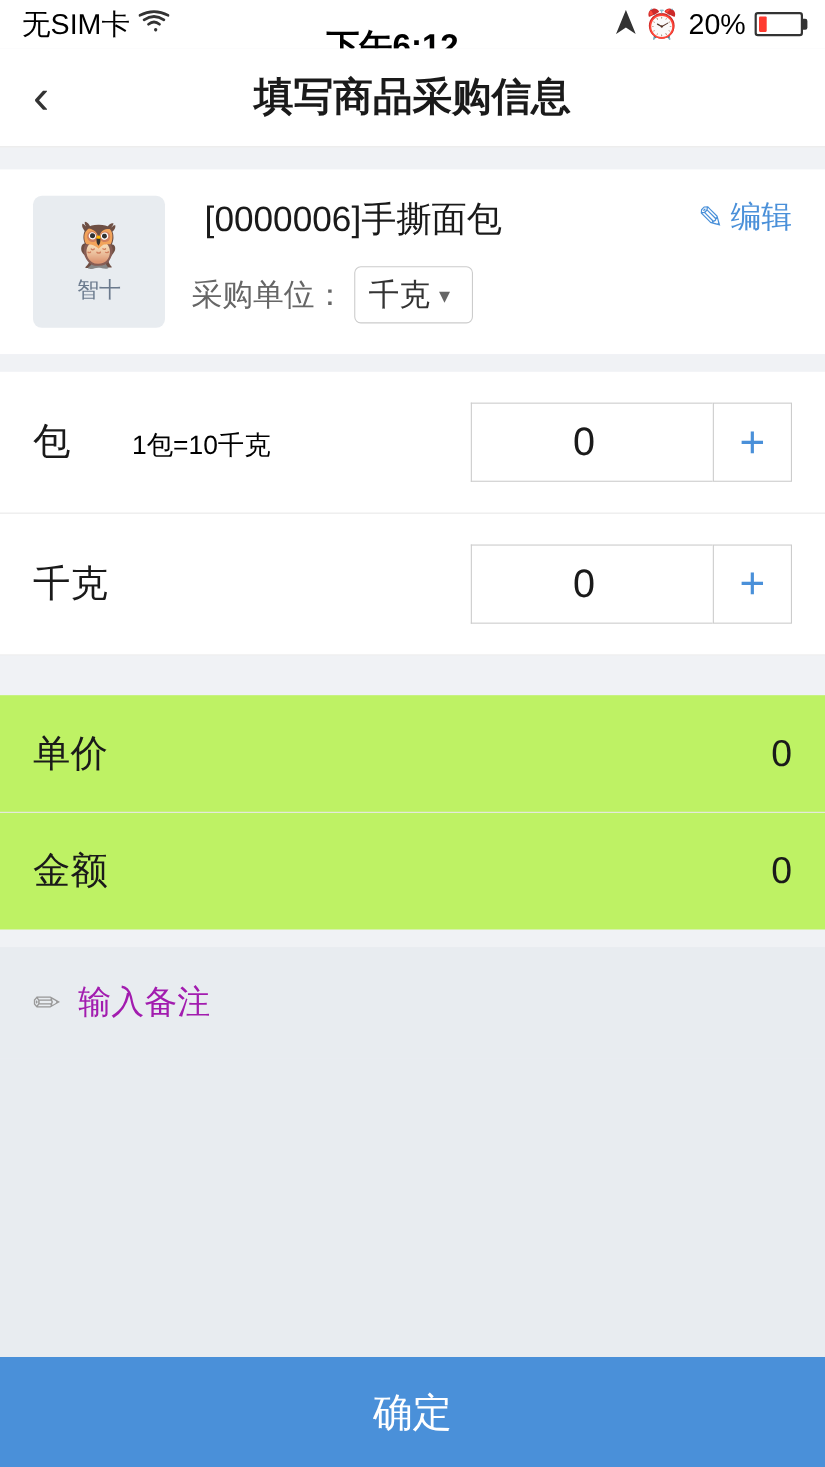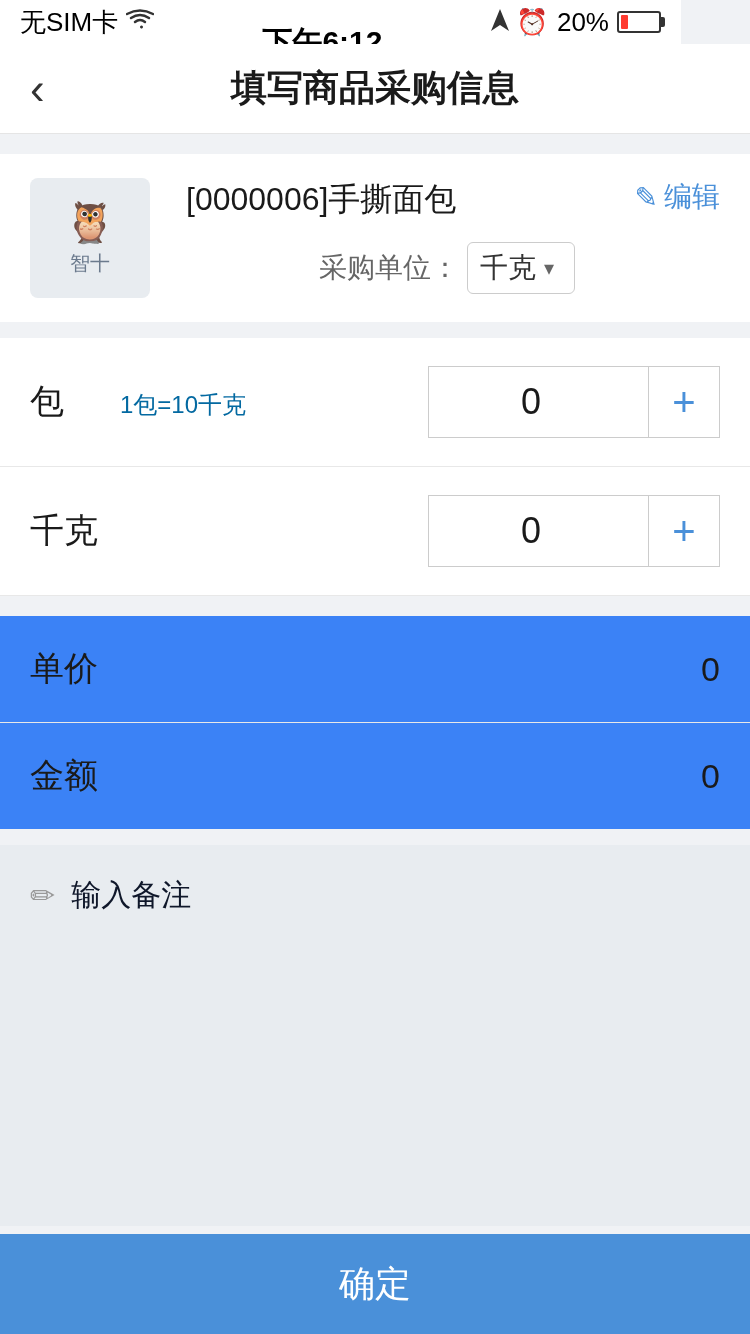--- a/index.html
+++ b/index.html
@@ -7,21 +7,21 @@
     body {
       width: 750px;
       min-height: 1334px;
       font-family: -apple-system, "PingFang SC", "Helvetica Neue", Arial, sans-serif;
       background: #f0f2f5;
       font-size: 32px;
     }
 
     
     .status-bar {
-      width: 681px;
+      width: 750px;
       height: 44px;
       background: #fff;
       display: flex;
       align-items: center;
       justify-content: space-between;
       padding: 0 20px;
       font-size: 28px;
       font-weight: 500;
     }
     .status-bar-left {
@@ -151,21 +151,20 @@
       font-size: 28px;
       cursor: pointer;
       white-space: nowrap;
       margin-left: 16px;
     }
     .unit-row {
       display: flex;
       align-items: center;
       justify-content: space-between;
       margin-top: 20px;
-      flex-direction: column;
     }
     .unit-label {
       font-size: 28px;
       color: #666;
     }
     .unit-select {
       border: 1px solid #ccc;
       border-radius: 6px;
       padding: 6px 20px 6px 12px;
       font-size: 28px;
@@ -219,21 +218,21 @@
       padding: 28px 30px;
       border-bottom: 1px solid #e8e8e8;
     }
     .input-row-label {
       font-size: 34px;
       color: #1a1a1a;
       min-width: 80px;
     }
     .input-row-sublabel {
       font-size: 24px;
-      color: #0369a1;
+      color: #000000;
       margin-left: 10px;
     }
     .input-row-label-wrap {
       display: flex;
       align-items: baseline;
     }
     .input-row-right {
       display: flex;
       align-items: center;
       gap: 0;
@@ -275,22 +274,22 @@
       border-radius: 8px;
       padding: 12px 32px;
       font-size: 30px;
       color: #1a1a1a;
       background: #fff;
       cursor: pointer;
     }
 
     
     .info-section {
-      background: #3b82f6;
-      margin-top: 4px;
+      background: #bef264;
+      margin-top: 20px;
     }
     .info-row {
       display: flex;
       align-items: center;
       justify-content: space-between;
       padding: 30px 30px;
       border-bottom: 1px solid #e8e8e8;
     }
     .info-row:last-child {
       border-bottom: none;
@@ -313,21 +312,21 @@
       align-items: center;
       gap: 16px;
       min-height: 80px;
     }
     .note-icon {
       font-size: 30px;
       color: #999;
     }
     .note-placeholder {
       font-size: 30px;
-      color: #0f172a;
+      color: #a21caf;
     }
 
     
     .content-fill {
       flex: 1;
       background: #e8ecf0;
       min-height: 200px;
     }
 
     

